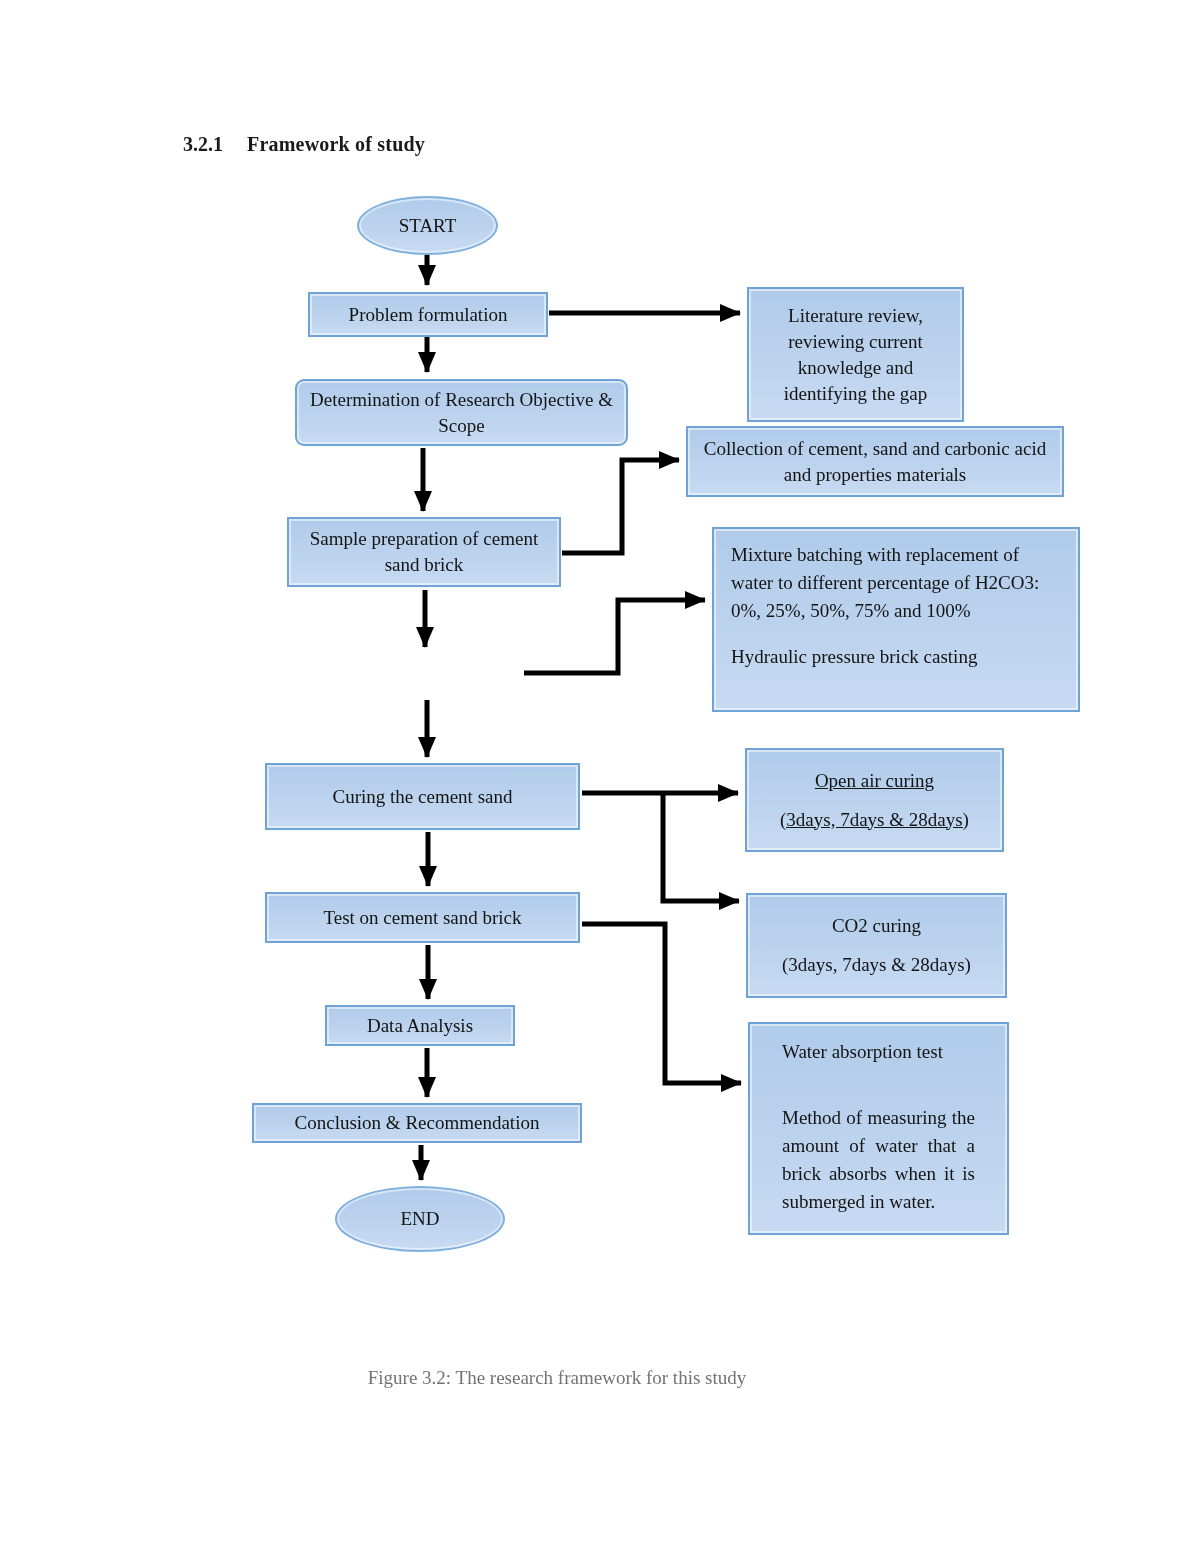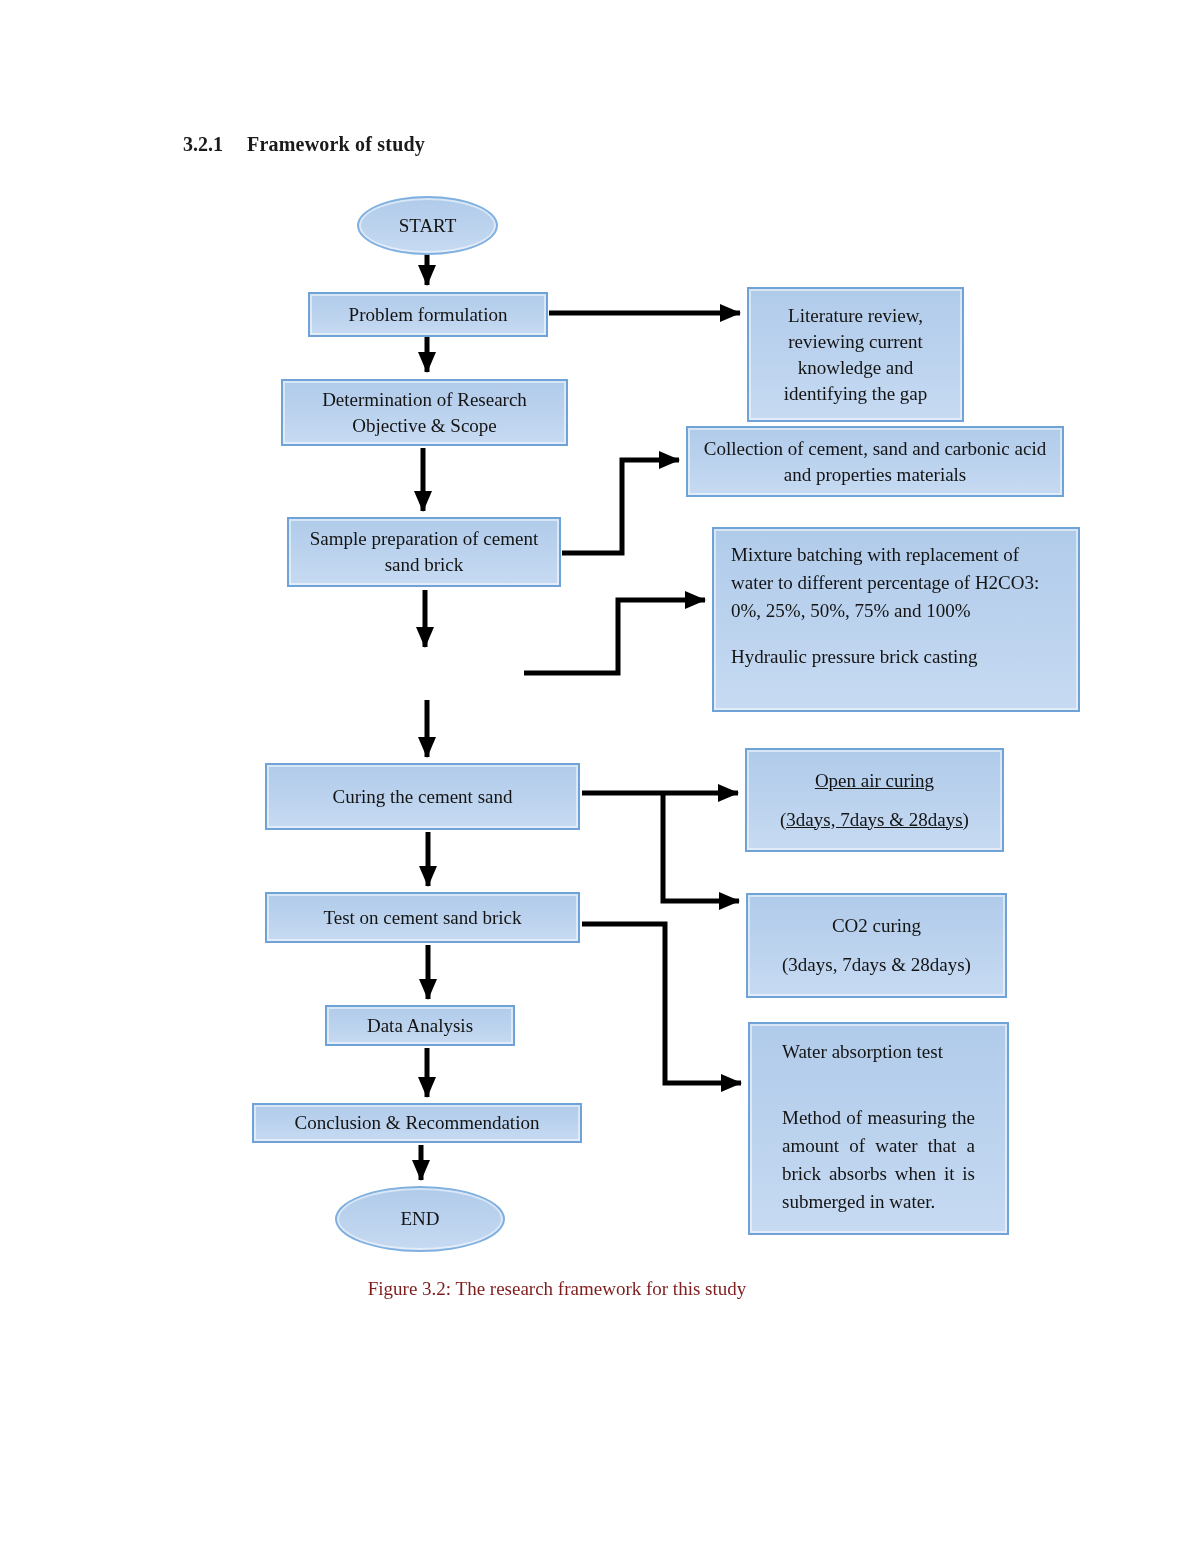--- a/index.html
+++ b/index.html
@@ -27,22 +27,22 @@
     display:flex;flex-direction:column;align-items:center;justify-content:center;
     text-align:center;
     font-size:19px;line-height:26px;color:#141414;
     padding:2px 8px;
   }
   .ellipse{border-radius:50%;border-color:#7fb0e0;}
   .align-left{align-items:flex-start;justify-content:flex-start;text-align:left;}
   .gap13{row-gap:13px;}
   .justify{text-align:justify;text-justify:inter-word;}
   #caption{
-    position:absolute;left:0;top:1278px;width:1114px;
-    text-align:center;font-size:19px;color:#7f1d1d;
+    position:absolute;left:0;top:1367px;width:1114px;
+    text-align:center;font-size:19px;color:#737373;
   }
 </style>
 </head>
 <body>
 
 <div id="page">
 
   <div id="heading">
     <span class="hnum">3.2.1</span><span class="htitle">Framework of study</span>
   </div>
@@ -71,21 +71,21 @@
       <path d="M421,1145 L421,1180" marker-end="url(#ah)"></path>
     </g>
   </svg>
 
   <div class="node" style="left:308px;top:292px;width:240px;height:45px;">Problem formulation</div>
 
   <div class="node ellipse" style="left:357px;top:196px;width:141px;height:59px;">START</div>
 
   <div class="node" style="left:747px;top:251px;width:217px;height:135px;padding:7px 12px;margin-top:36px;">Literature review, reviewing current knowledge and identifying the gap</div>
 
-  <div class="node" style="left:281px;top:379px;width:287px;height:67px;">Determination of Research Objective &amp; Scope</div>
+  <div class="node" style="left:295px;top:379px;width:333px;height:67px;border-radius:9px;">Determination of Research Objective &amp; Scope</div>
 
   <div class="node" style="left:686px;top:426px;width:378px;height:71px;padding:4px 12px;">Collection of cement, sand and carbonic acid and properties materials</div>
 
   <div class="node" style="left:287px;top:517px;width:274px;height:70px;padding:4px 20px;">Sample preparation of cement sand brick</div>
 
   <div class="node align-left" style="left:712px;top:527px;width:368px;height:185px;padding:12px 17px;line-height:28px;row-gap:18px;">
     <div>Mixture batching with replacement of water to different percentage of H2CO3: 0%, 25%, 50%, 75% and 100%</div>
     <div>Hydraulic pressure brick casting</div>
   </div>
 

